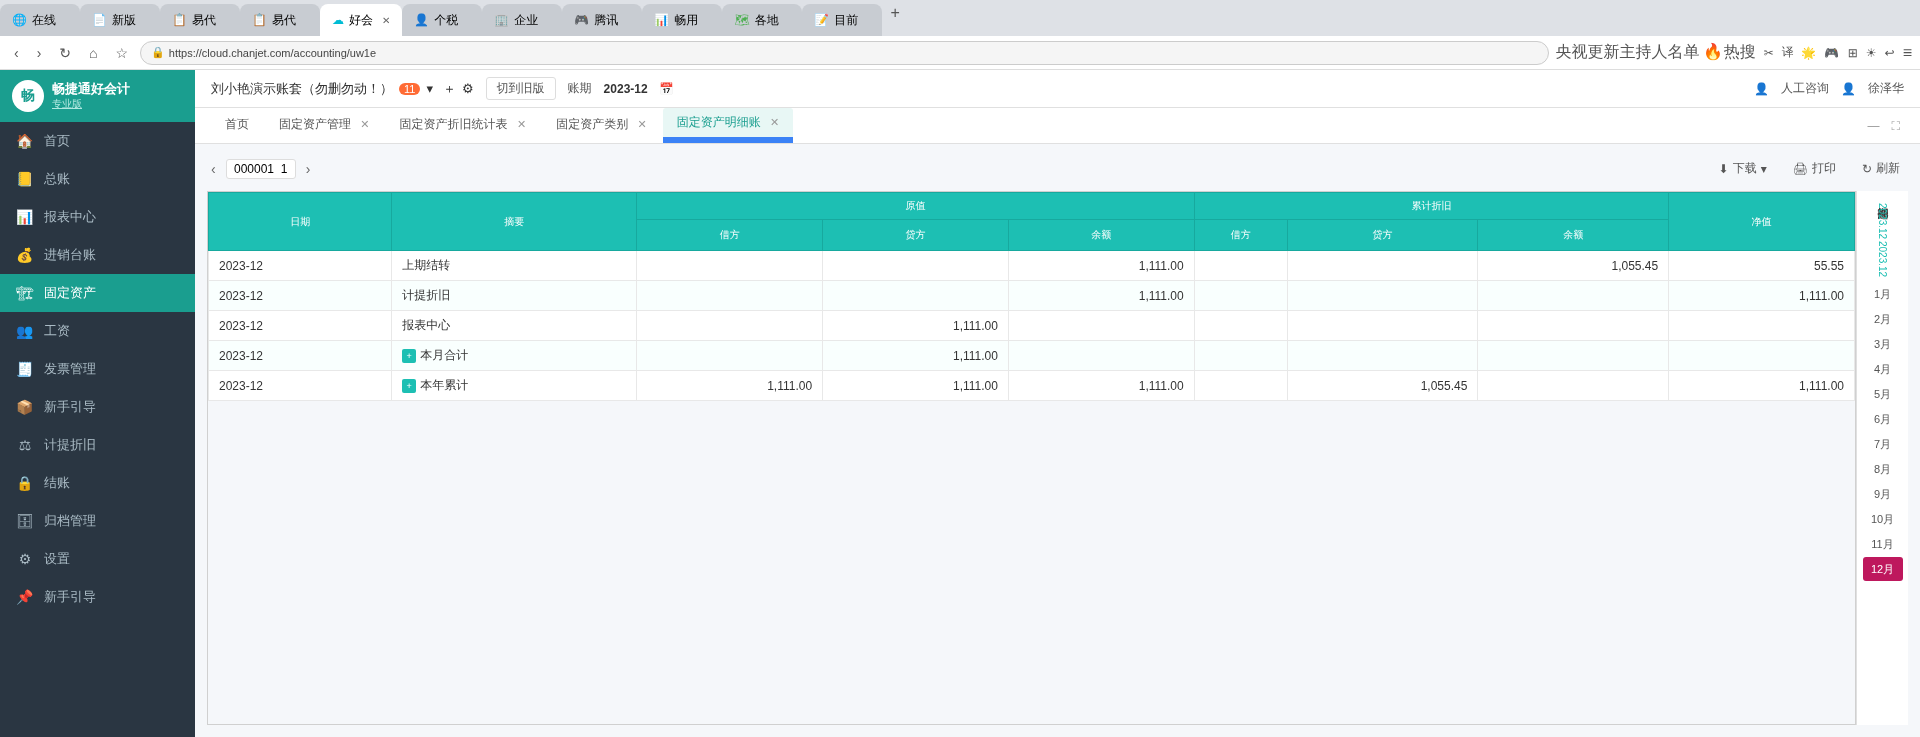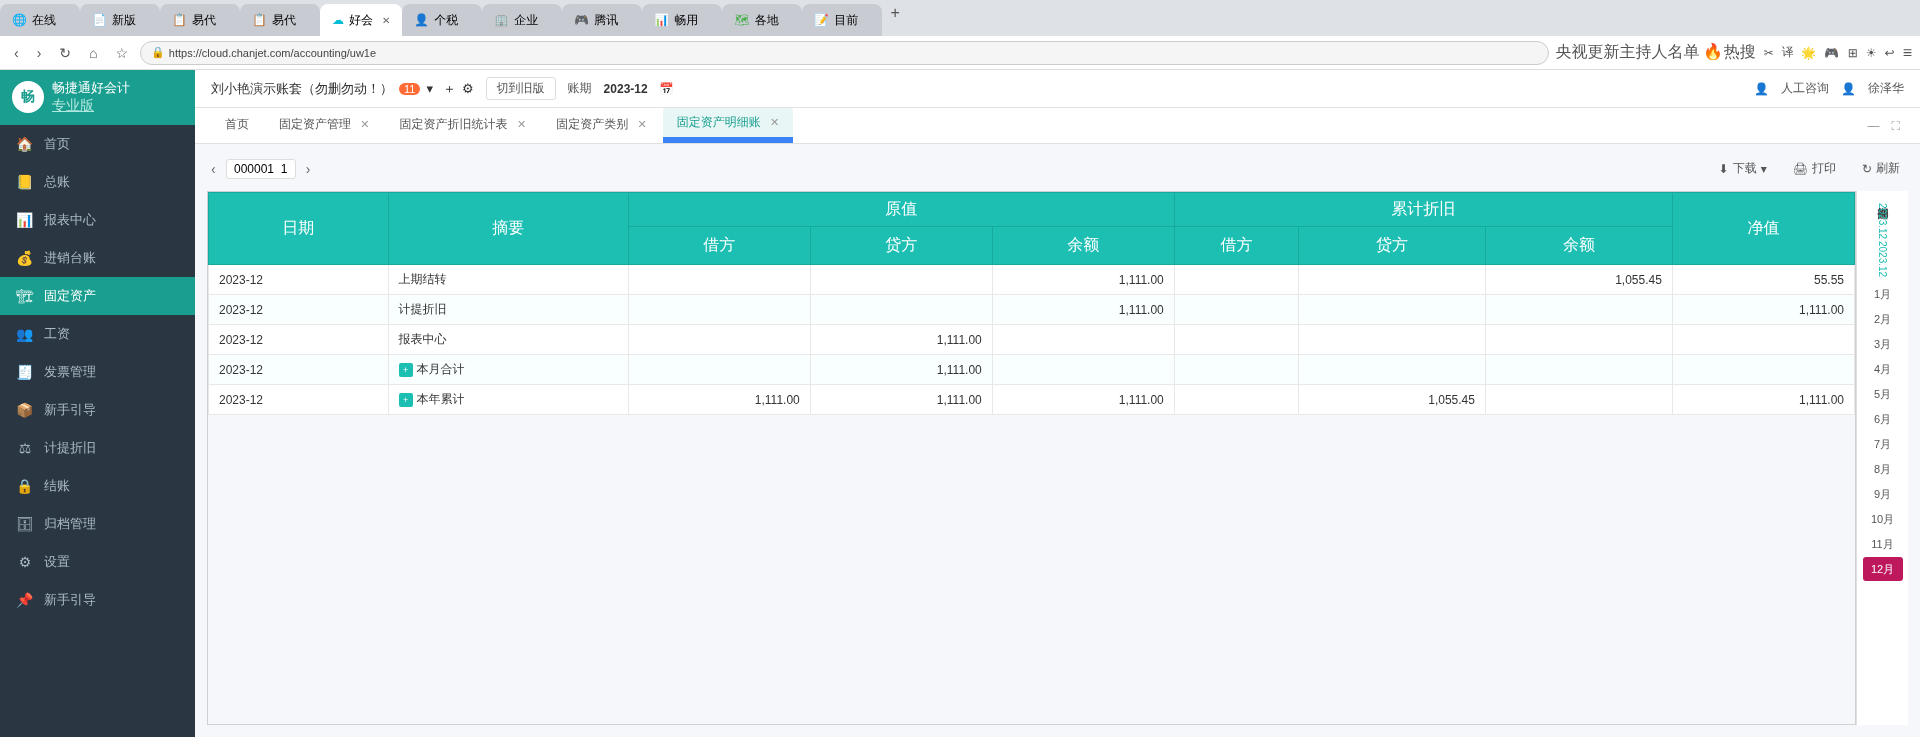--- a/index.html
+++ b/index.html
@@ -20,22 +20,22 @@
     .address-bar span { color: #444; font-size: 11px; }
     .toolbar-right { display: flex; align-items: center; gap: 8px; font-size: 13px; color: #555; }
 
     
     .app-container { display: flex; height: calc(737px - 70px); }
 
     
     .sidebar { width: 195px; background: #2a3642; display: flex; flex-direction: column; color: #cdd; flex-shrink: 0; }
     .sidebar-logo { background: #1a9e8f; padding: 10px 12px; display: flex; align-items: center; gap: 8px; }
     .logo-icon { width: 32px; height: 32px; background: #fff; border-radius: 50%; display: flex; align-items: center; justify-content: center; color: #1a9e8f; font-weight: bold; font-size: 14px; }
-    .logo-text { color: #fff; font-size: 13px; font-weight: normal; line-height: 1.3; }
-    .logo-sub { font-size: 14px; color: #b0e8e0; text-decoration: underline; }
+    .logo-text { color: #fff; font-size: 13px; font-weight: bold; line-height: 1.3; }
+    .logo-sub { font-size: 10px; color: #b0e8e0; text-decoration: underline; }
     .sidebar-menu { flex: 1; overflow-y: auto; }
     .menu-item { display: flex; align-items: center; gap: 10px; padding: 10px 16px; cursor: pointer; color: #aabbc5; font-size: 13px; }
     .menu-item.active { background: #1a9e8f; color: #fff; }
     .menu-item .icon { width: 18px; height: 18px; display: flex; align-items: center; justify-content: center; font-size: 14px; }
 
     
     .main-content { flex: 1; display: flex; flex-direction: column; background: #f5f7fa; overflow: hidden; }
 
     
     .top-bar { background: #fff; padding: 6px 16px; display: flex; align-items: center; gap: 12px; border-bottom: 1px solid #e0e0e0; height: 38px; }
@@ -57,21 +57,21 @@
     .content-toolbar { display: flex; align-items: center; justify-content: space-between; margin-bottom: 10px; }
     .pager { display: flex; align-items: center; gap: 6px; }
     .pager-btn { background: none; border: none; cursor: pointer; color: #666; font-size: 14px; padding: 2px 4px; }
     .pager-input { border: 1px solid #ddd; padding: 2px 6px; width: 70px; text-align: center; border-radius: 3px; font-size: 12px; }
     .toolbar-actions { display: flex; align-items: center; gap: 10px; }
     .action-btn { background: none; border: none; cursor: pointer; color: #555; font-size: 12px; display: flex; align-items: center; gap: 4px; padding: 4px 8px; }
 
     
     .table-wrapper { flex: 1; overflow: auto; border: 1px solid #d0d0d0; }
     table { width: 100%; border-collapse: collapse; background: #fff; }
-    thead tr th { background: #1dbfb3; color: #fff; padding: 8px 6px; text-align: center; font-size: 16px; font-weight: normal; border: 1px solid #17a99e; white-space: nowrap; }
+    thead tr th { background: #1dbfb3; color: #fff; padding: 8px 6px; text-align: center; font-size: 10px; font-weight: normal; border: 1px solid #17a99e; white-space: nowrap; }
     thead tr:first-child th { padding: 6px; }
     tbody tr td { border: 1px solid #e8e8e8; padding: 6px 10px; text-align: center; font-size: 12px; color: #333; }
     tbody tr:nth-child(even) { background: #f9fffe; }
     .td-left { text-align: left; }
     .td-right { text-align: right; }
     .row-icon { width: 14px; height: 14px; display: inline-block; background: #1dbfb3; color: #fff; border-radius: 2px; font-size: 9px; text-align: center; line-height: 14px; margin-right: 4px; }
 
     
     .right-panel { width: 52px; background: #fff; border-left: 1px solid #e0e0e0; display: flex; flex-direction: column; align-items: center; padding-top: 8px; flex-shrink: 0; overflow-y: auto; }
     .month-item { width: 40px; height: 24px; display: flex; align-items: center; justify-content: center; font-size: 11px; color: #555; cursor: pointer; margin: 1px 0; }

